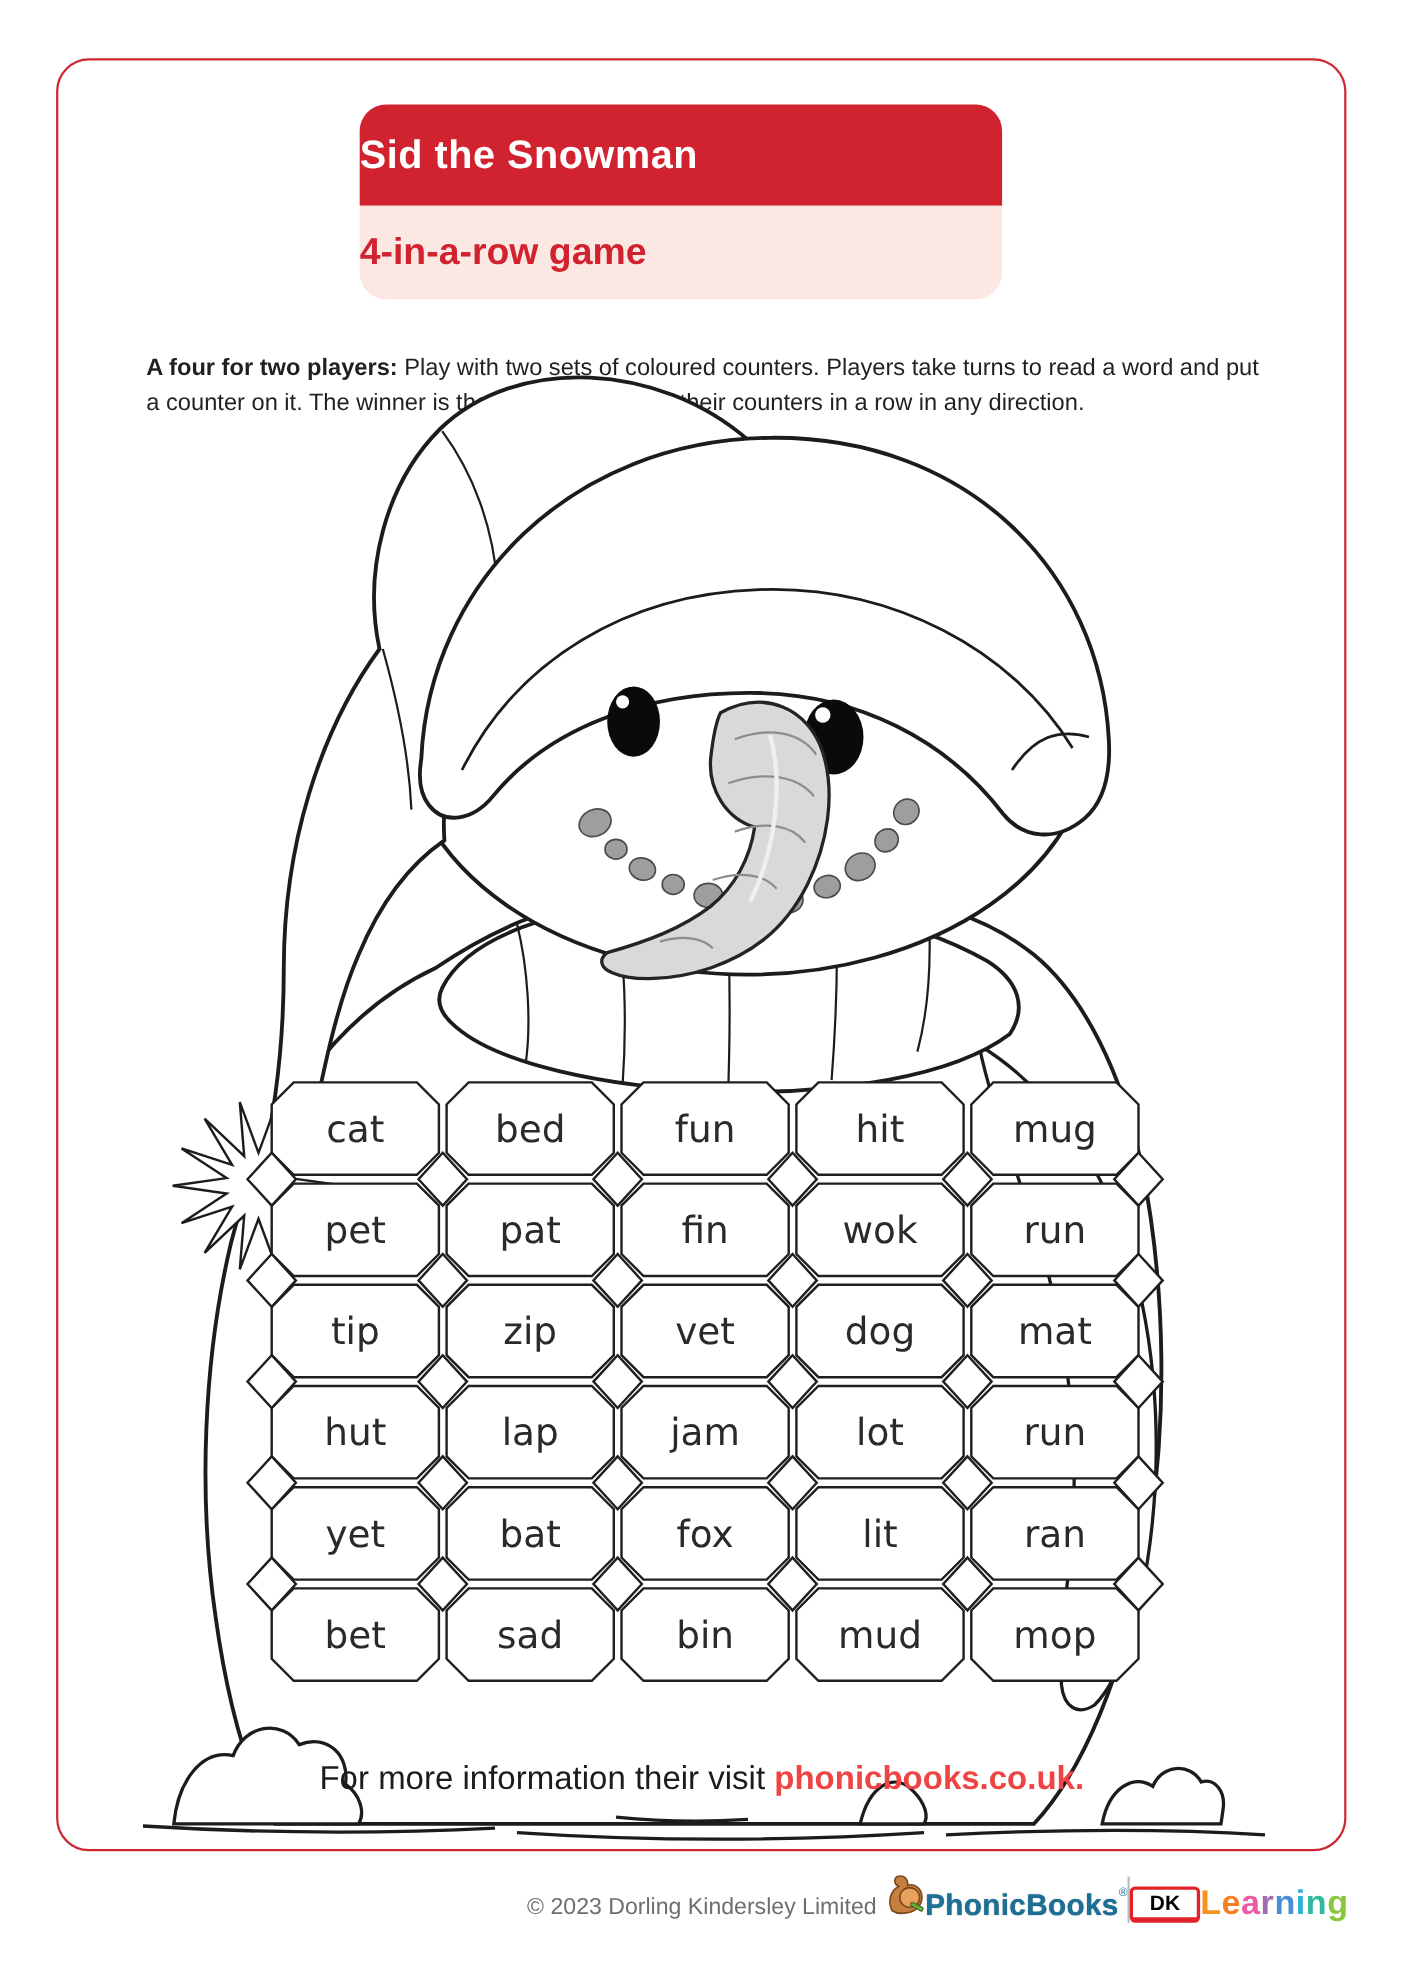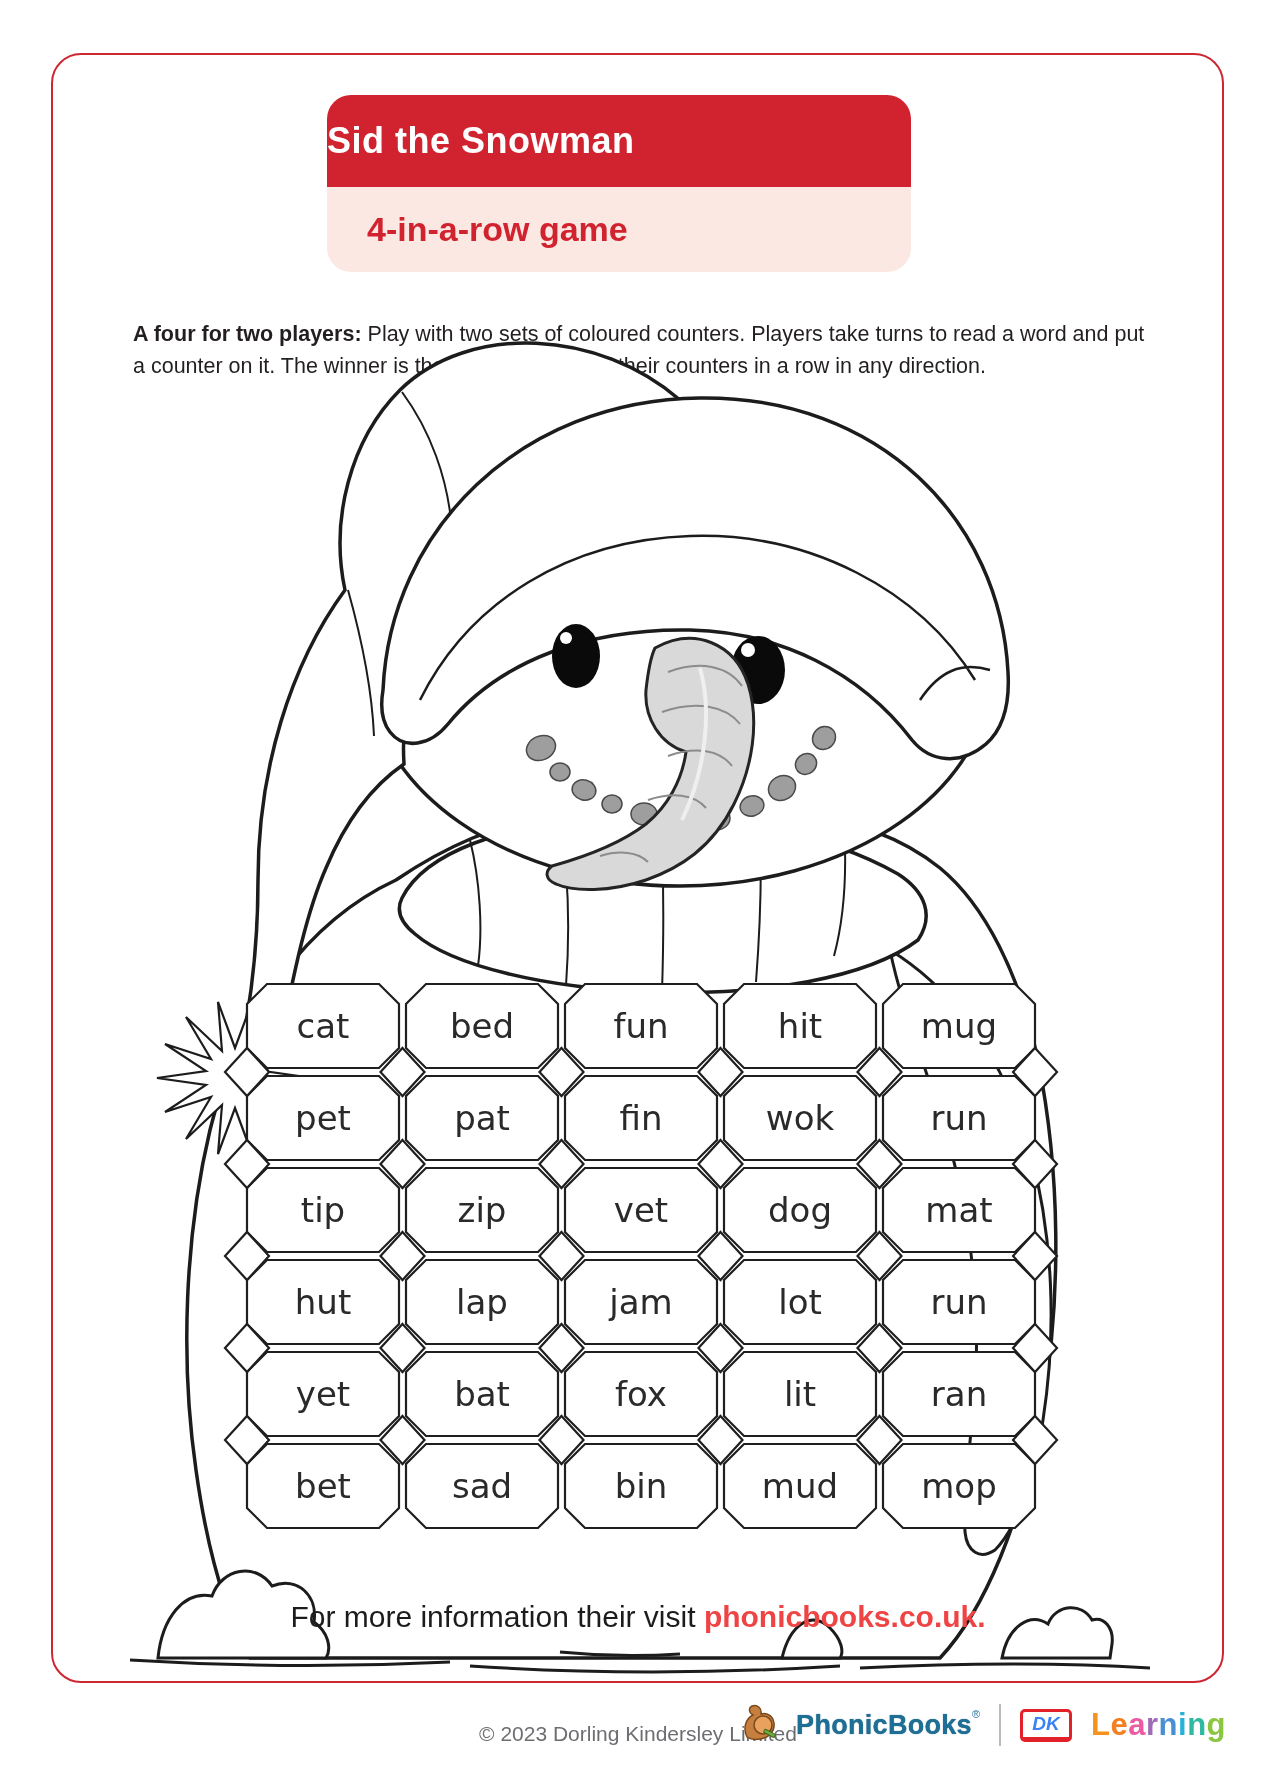--- a/index.html
+++ b/index.html
@@ -5,45 +5,45 @@
   html,body{margin:0;padding:0;background:#fff;}
   .page{position:relative;width:1276px;height:1789px;background:#ffffff;
         font-family:"Liberation Sans",sans-serif;overflow:hidden;}
   .border-frame{position:absolute;left:51px;top:53px;width:1173px;height:1630px;
         border:2.5px solid #cd2731;border-radius:30px;box-sizing:border-box;}
   
   .hdr{position:absolute;left:327px;top:95px;width:584px;text-align:left;}
   .hdr-red{background:#d1222f;color:#ffffff;height:92px;line-height:92px;
         font-size:36px;font-weight:bold;border-radius:24px 24px 0 0;letter-spacing:.5px;}
   .hdr-pink{background:#fce8e2;color:#d1222f;height:85px;line-height:85px;
-        font-size:34px;font-weight:bold;border-radius:0 0 24px 24px;padding-left:40px;}
+        font-size:34px;font-weight:bold;border-radius:0 0 24px 24px;}
   
   .instructions{position:absolute;left:133px;top:296px;width:1014px;
         font-size:21.5px;line-height:32px;color:#231f20;}
   .instructions b{font-weight:bold;}
   
   svg.art{position:absolute;left:0;top:0;width:1276px;height:1789px;}
   .word-cell-text{font-family:"DejaVu Sans",sans-serif;font-size:34px;fill:#2a2a2a;}
   
   .footer-note{position:absolute;left:0;top:1600px;width:1276px;text-align:center;
         font-size:30px;color:#1c1c1c;font-weight:500;}
   .footer-note .link{color:#ef4444;font-weight:bold;}
   
   .copyright{position:absolute;left:0;top:1722px;width:1276px;text-align:center;
         font-size:21px;color:#6d6e71;}
-  .logos{position:absolute;right:50px;top:1703px;display:flex;align-items:center;gap:19px;}
+  .logos{position:absolute;right:50px;top:1703px;display:flex;align-items:flex-end;gap:0;}
   .pb-wrap{display:flex;align-items:flex-start;}
   .pb-text{font-size:27px;font-weight:bold;color:#1d6f95;letter-spacing:.3px;
         text-shadow:0 0 1px #0e4a66;}
   .pb-reg{font-size:11px;color:#1d6f95;margin-top:-2px;}
   .logo-divider{width:2px;height:42px;background:#b9bcbe;}
-  .dk-box{width:52px;height:33px;border:3px solid #e32129;border-radius:5px;
+  .dk-box{width:64px;height:33px;border:3px solid #e32129;border-radius:5px;
         display:flex;align-items:center;justify-content:center;
-        font-size:19px;font-weight:900;color:#3b82f6;box-sizing:border-box;
-        border-bottom-width:5px;font-style:italic;}
+        font-size:19px;font-weight:900;color:#000000;box-sizing:border-box;
+        border-bottom-width:5px;}
   .learning{font-size:31px;font-weight:bold;letter-spacing:.5px;display:flex;}
 </style>
 </head>
 <body>
 
 <div class="page">
 
   <div class="border-frame"></div>
 
   <div class="hdr">

